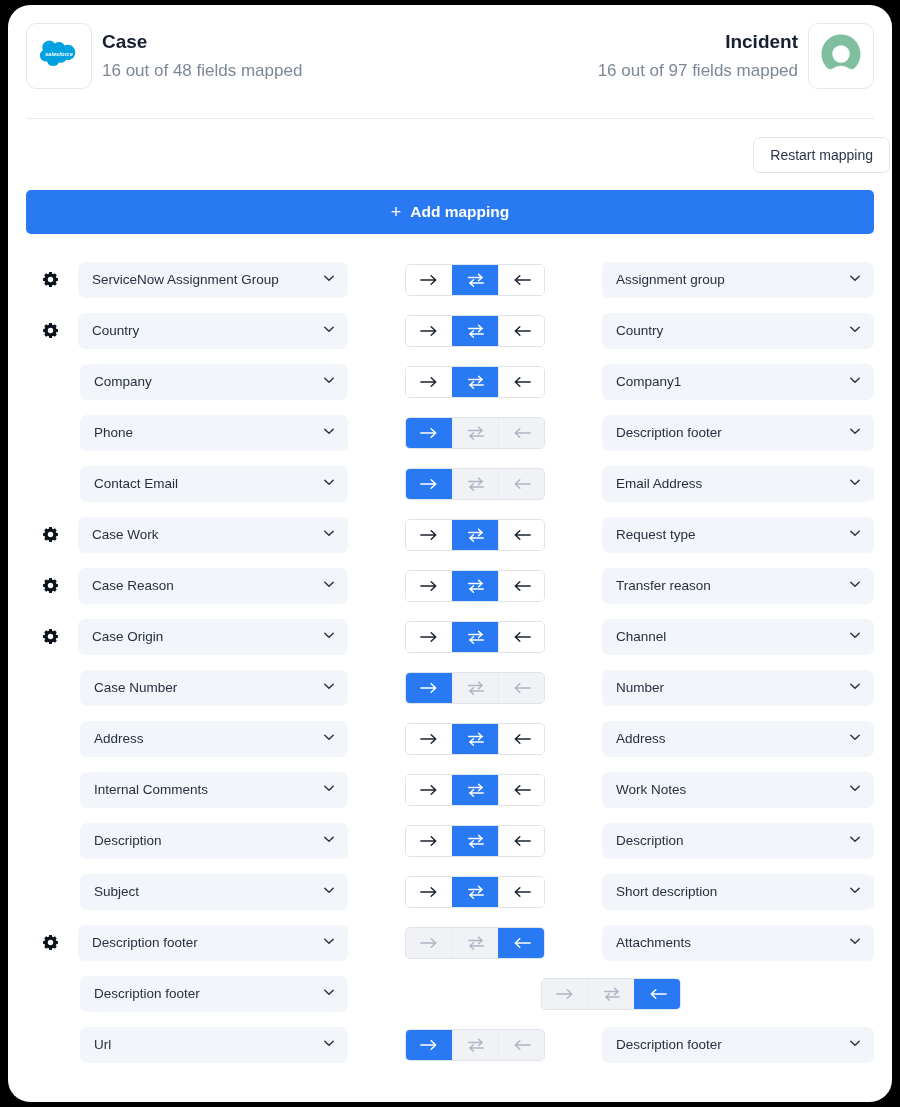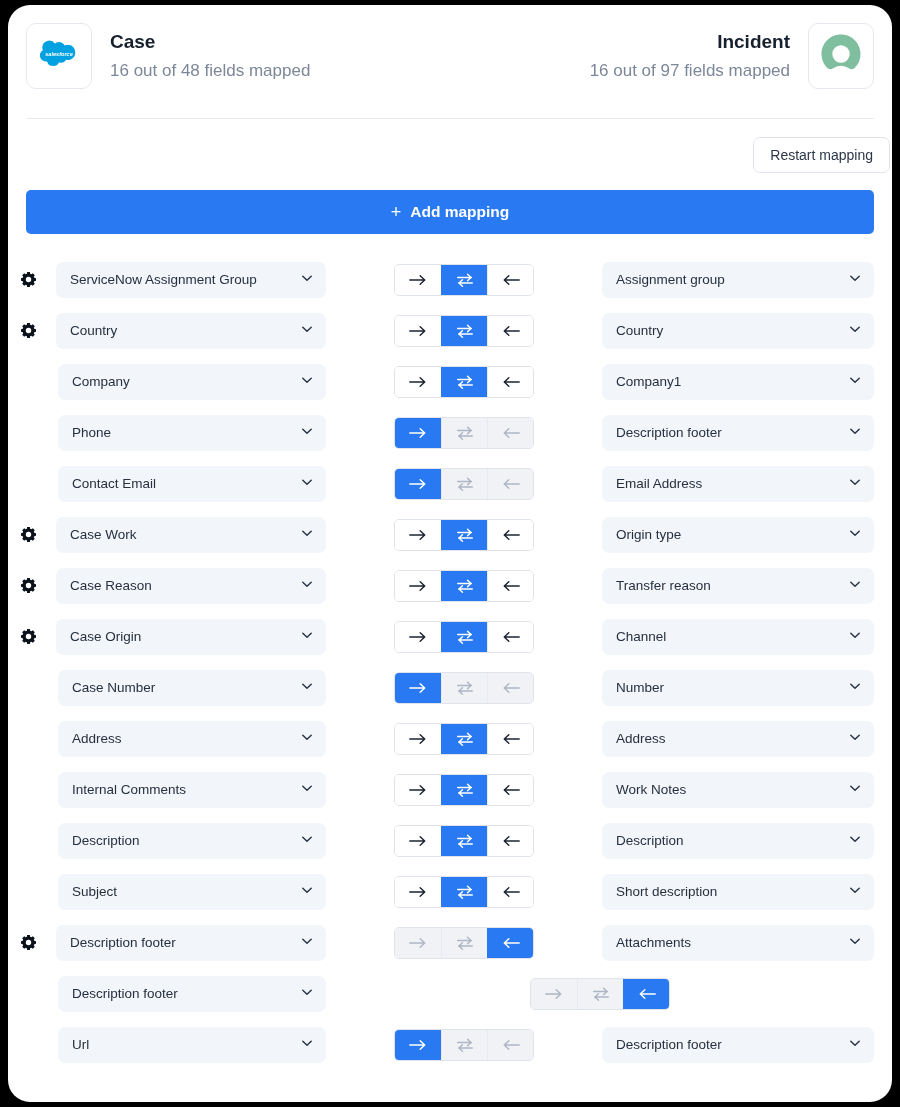--- a/index.html
+++ b/index.html
@@ -28,21 +28,21 @@
   .header {
     display: flex;
     align-items: flex-start;
     padding: 18px 18px 0 18px;
     height: 105px;
   }
 
   .header-side {
     display: flex;
     align-items: flex-start;
-    gap: 18px;
+    gap: 10px;
   }
   .header-side.right {
     margin-left: auto;
     justify-content: flex-end;
   }
 
   .logo-box {
     width: 66px;
     height: 66px;
     border: 1px solid #e4e8ee;
@@ -110,21 +110,21 @@
     font-weight: bold;
     cursor: pointer;
     display: flex;
     align-items: center;
     justify-content: center;
     gap: 9px;
   }
   .plus-glyph { font-size: 18px; font-weight: normal; line-height: 1; }
 
   
-  .rows { padding: 20px 18px 0 8px; }
+  .rows { padding: 20px 18px 0 30px; }
 
   .map-row {
     display: flex;
     align-items: center;
     height: 51px;
   }
 
   .gear-cell {
     width: 40px;
     flex: 0 0 40px;
@@ -502,21 +502,21 @@
             <div class="seg">
               <span>
                 <svg width="20" height="14" viewBox="0 0 22 14" aria-hidden="true">
                   <path class="stroke" d="M20 7H4M8.6 2.4 3.6 7l5 4.6" fill="none" stroke-width="1.6" stroke-linecap="round" stroke-linejoin="round"></path>
                 </svg>
               </span>
             </div>
           </div>
         </div>
         <div class="field-sel field-right">
-          <span class="field-label">Origin type</span>
+          <span class="field-label">Request type</span>
           <span><svg width="14" height="14" viewBox="0 0 16 16" aria-hidden="true">
               <path d="M3.2 6 8 10.6 12.8 6" fill="none" stroke="#2b3648" stroke-width="1.7" stroke-linecap="round" stroke-linejoin="round"></path>
             </svg></span>
         </div>
       </div>
       <div class="map-row">
         <div class="gear-cell">
           <span class="gear-icon">
             <svg width="17" height="17" viewBox="0 0 20 20" aria-hidden="true">
               <path fill="#0b121c" d="M11.6 1.2h-3.2l-.35 2a6.4 6.4 0 0 0-1.4.6L4.9 2.6 2.6 4.9l1.2 1.75a6.4 6.4 0 0 0-.6 1.4l-2 .35v3.2l2 .35c.15.5.35.96.6 1.4L2.6 15.1l2.3 2.3 1.75-1.2c.44.25.9.45 1.4.6l.35 2h3.2l.35-2c.5-.15.96-.35 1.4-.6l1.75 1.2 2.3-2.3-1.2-1.75c.25-.44.45-.9.6-1.4l2-.35v-3.2l-2-.35a6.4 6.4 0 0 0-.6-1.4l1.2-1.75-2.3-2.3-1.75 1.2a6.4 6.4 0 0 0-1.4-.6zM10 13.2a3.2 3.2 0 1 1 0-6.4 3.2 3.2 0 0 1 0 6.4z"></path>

